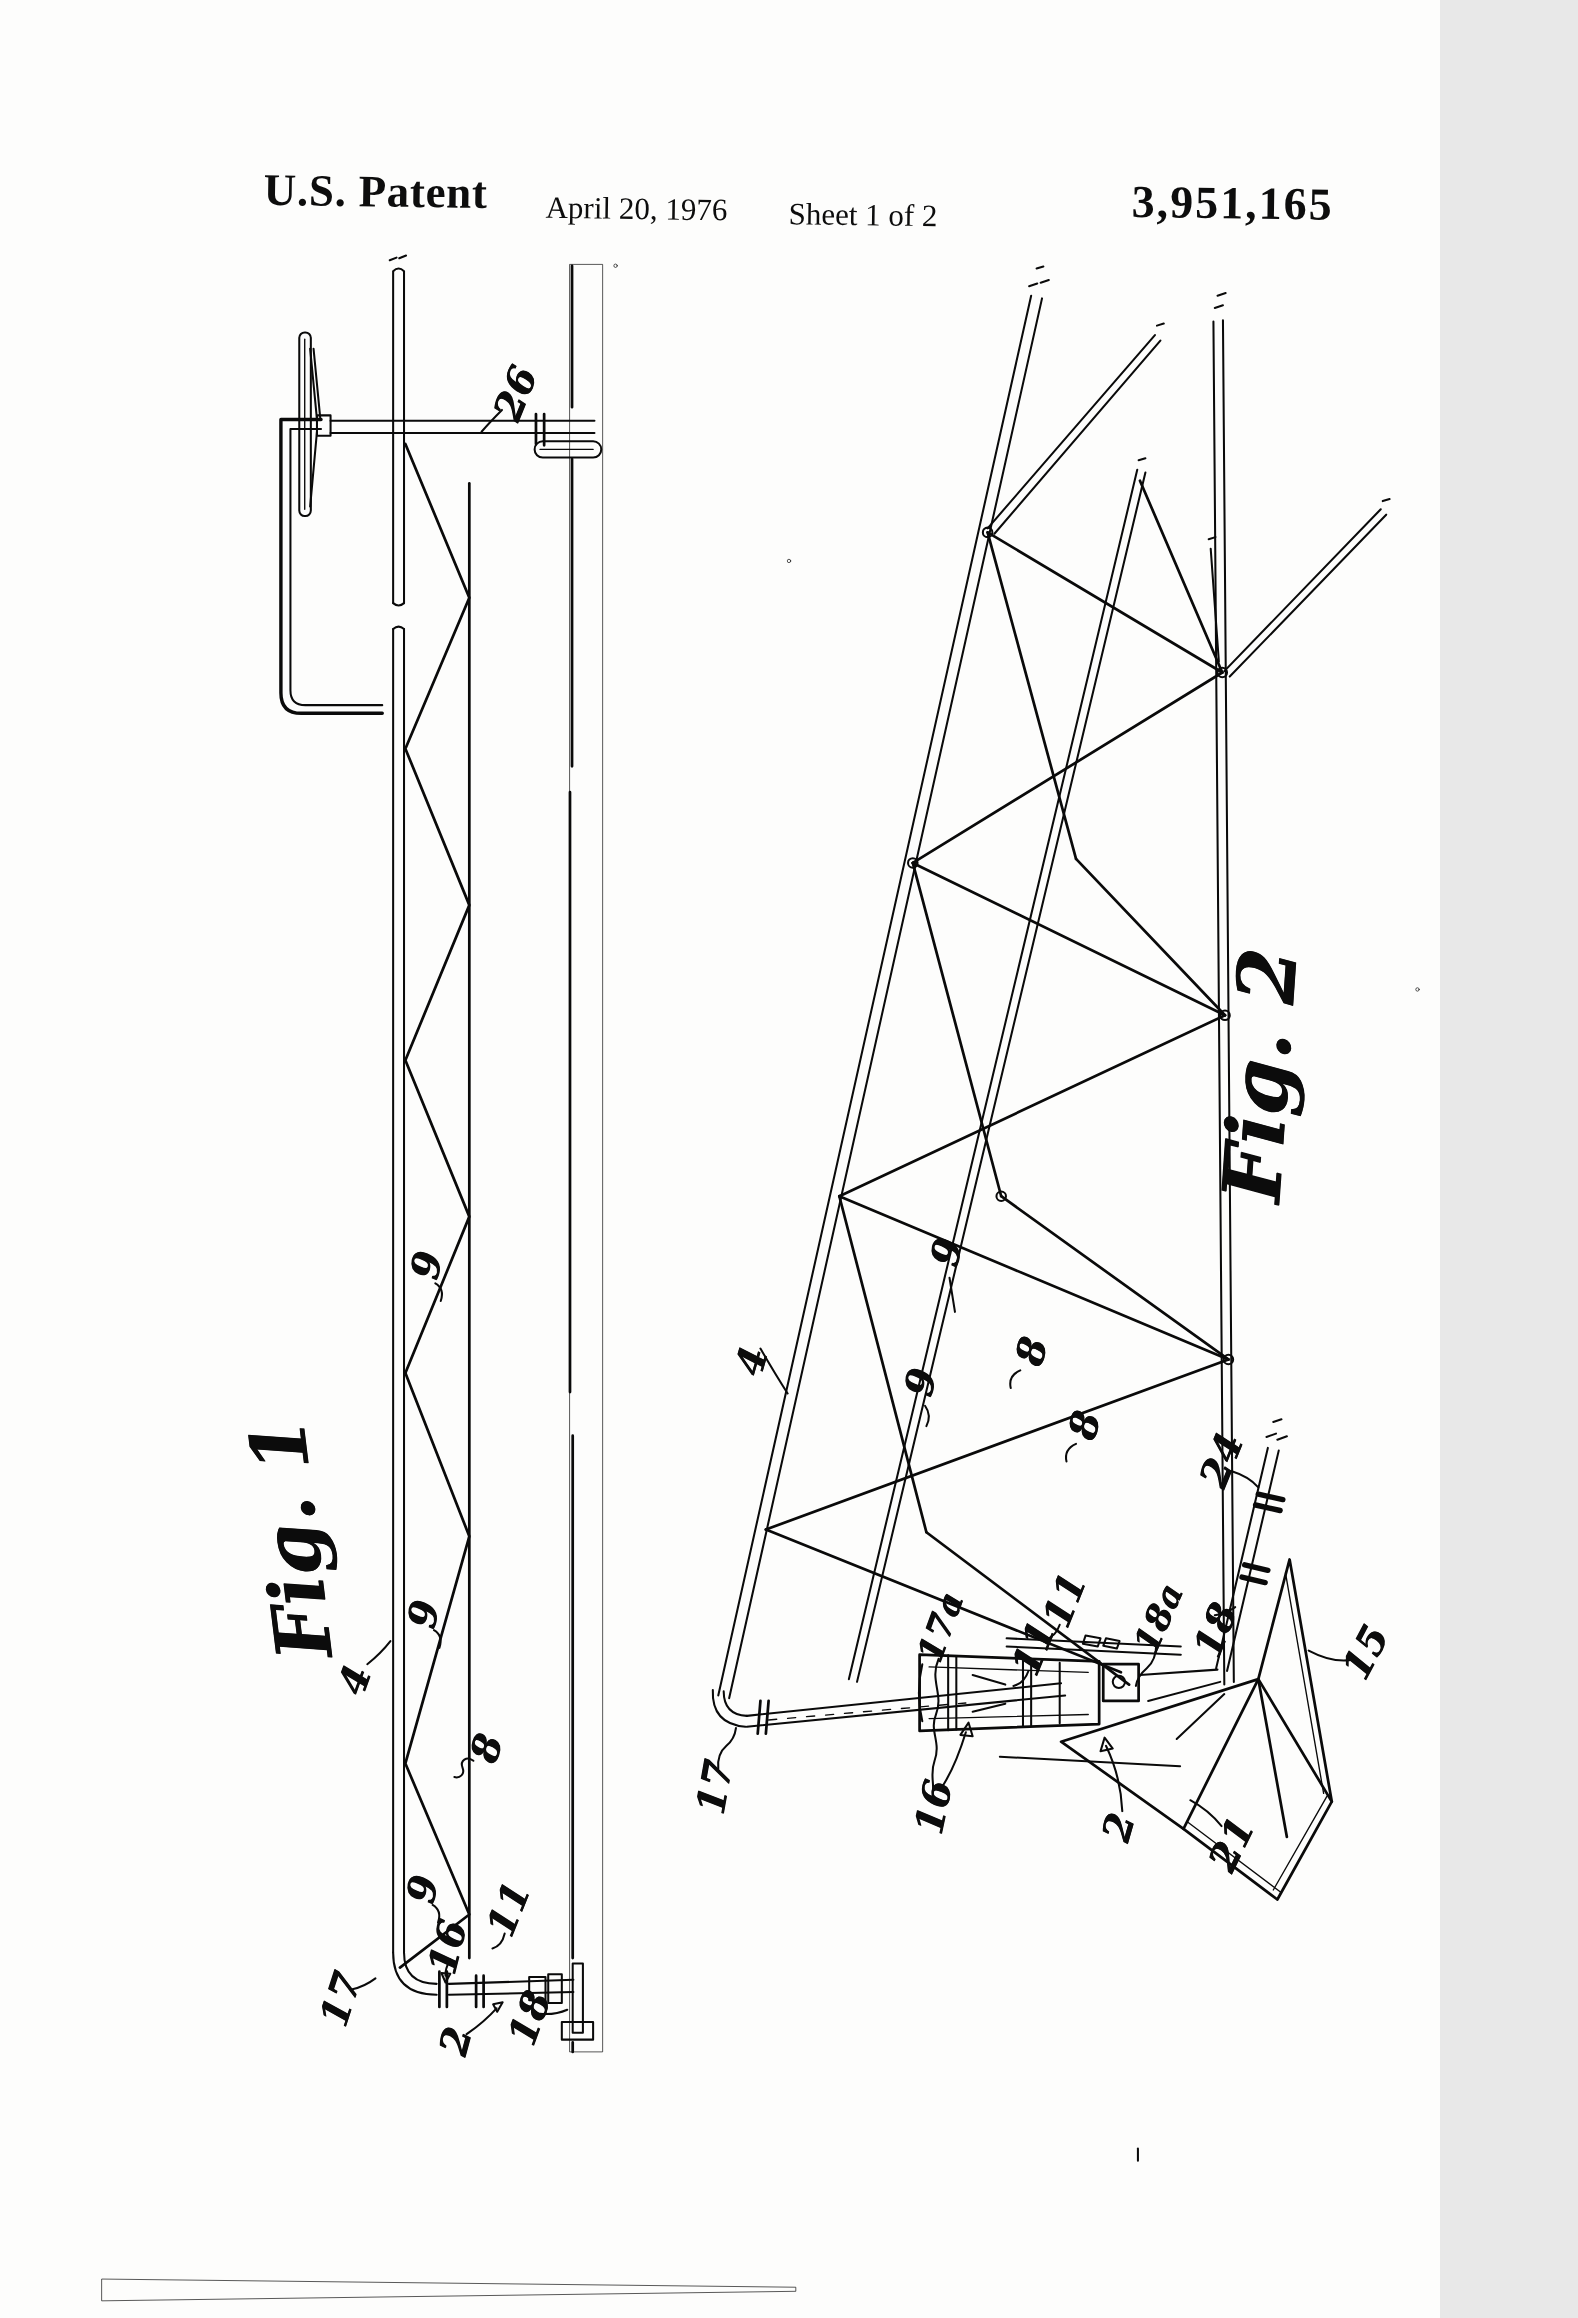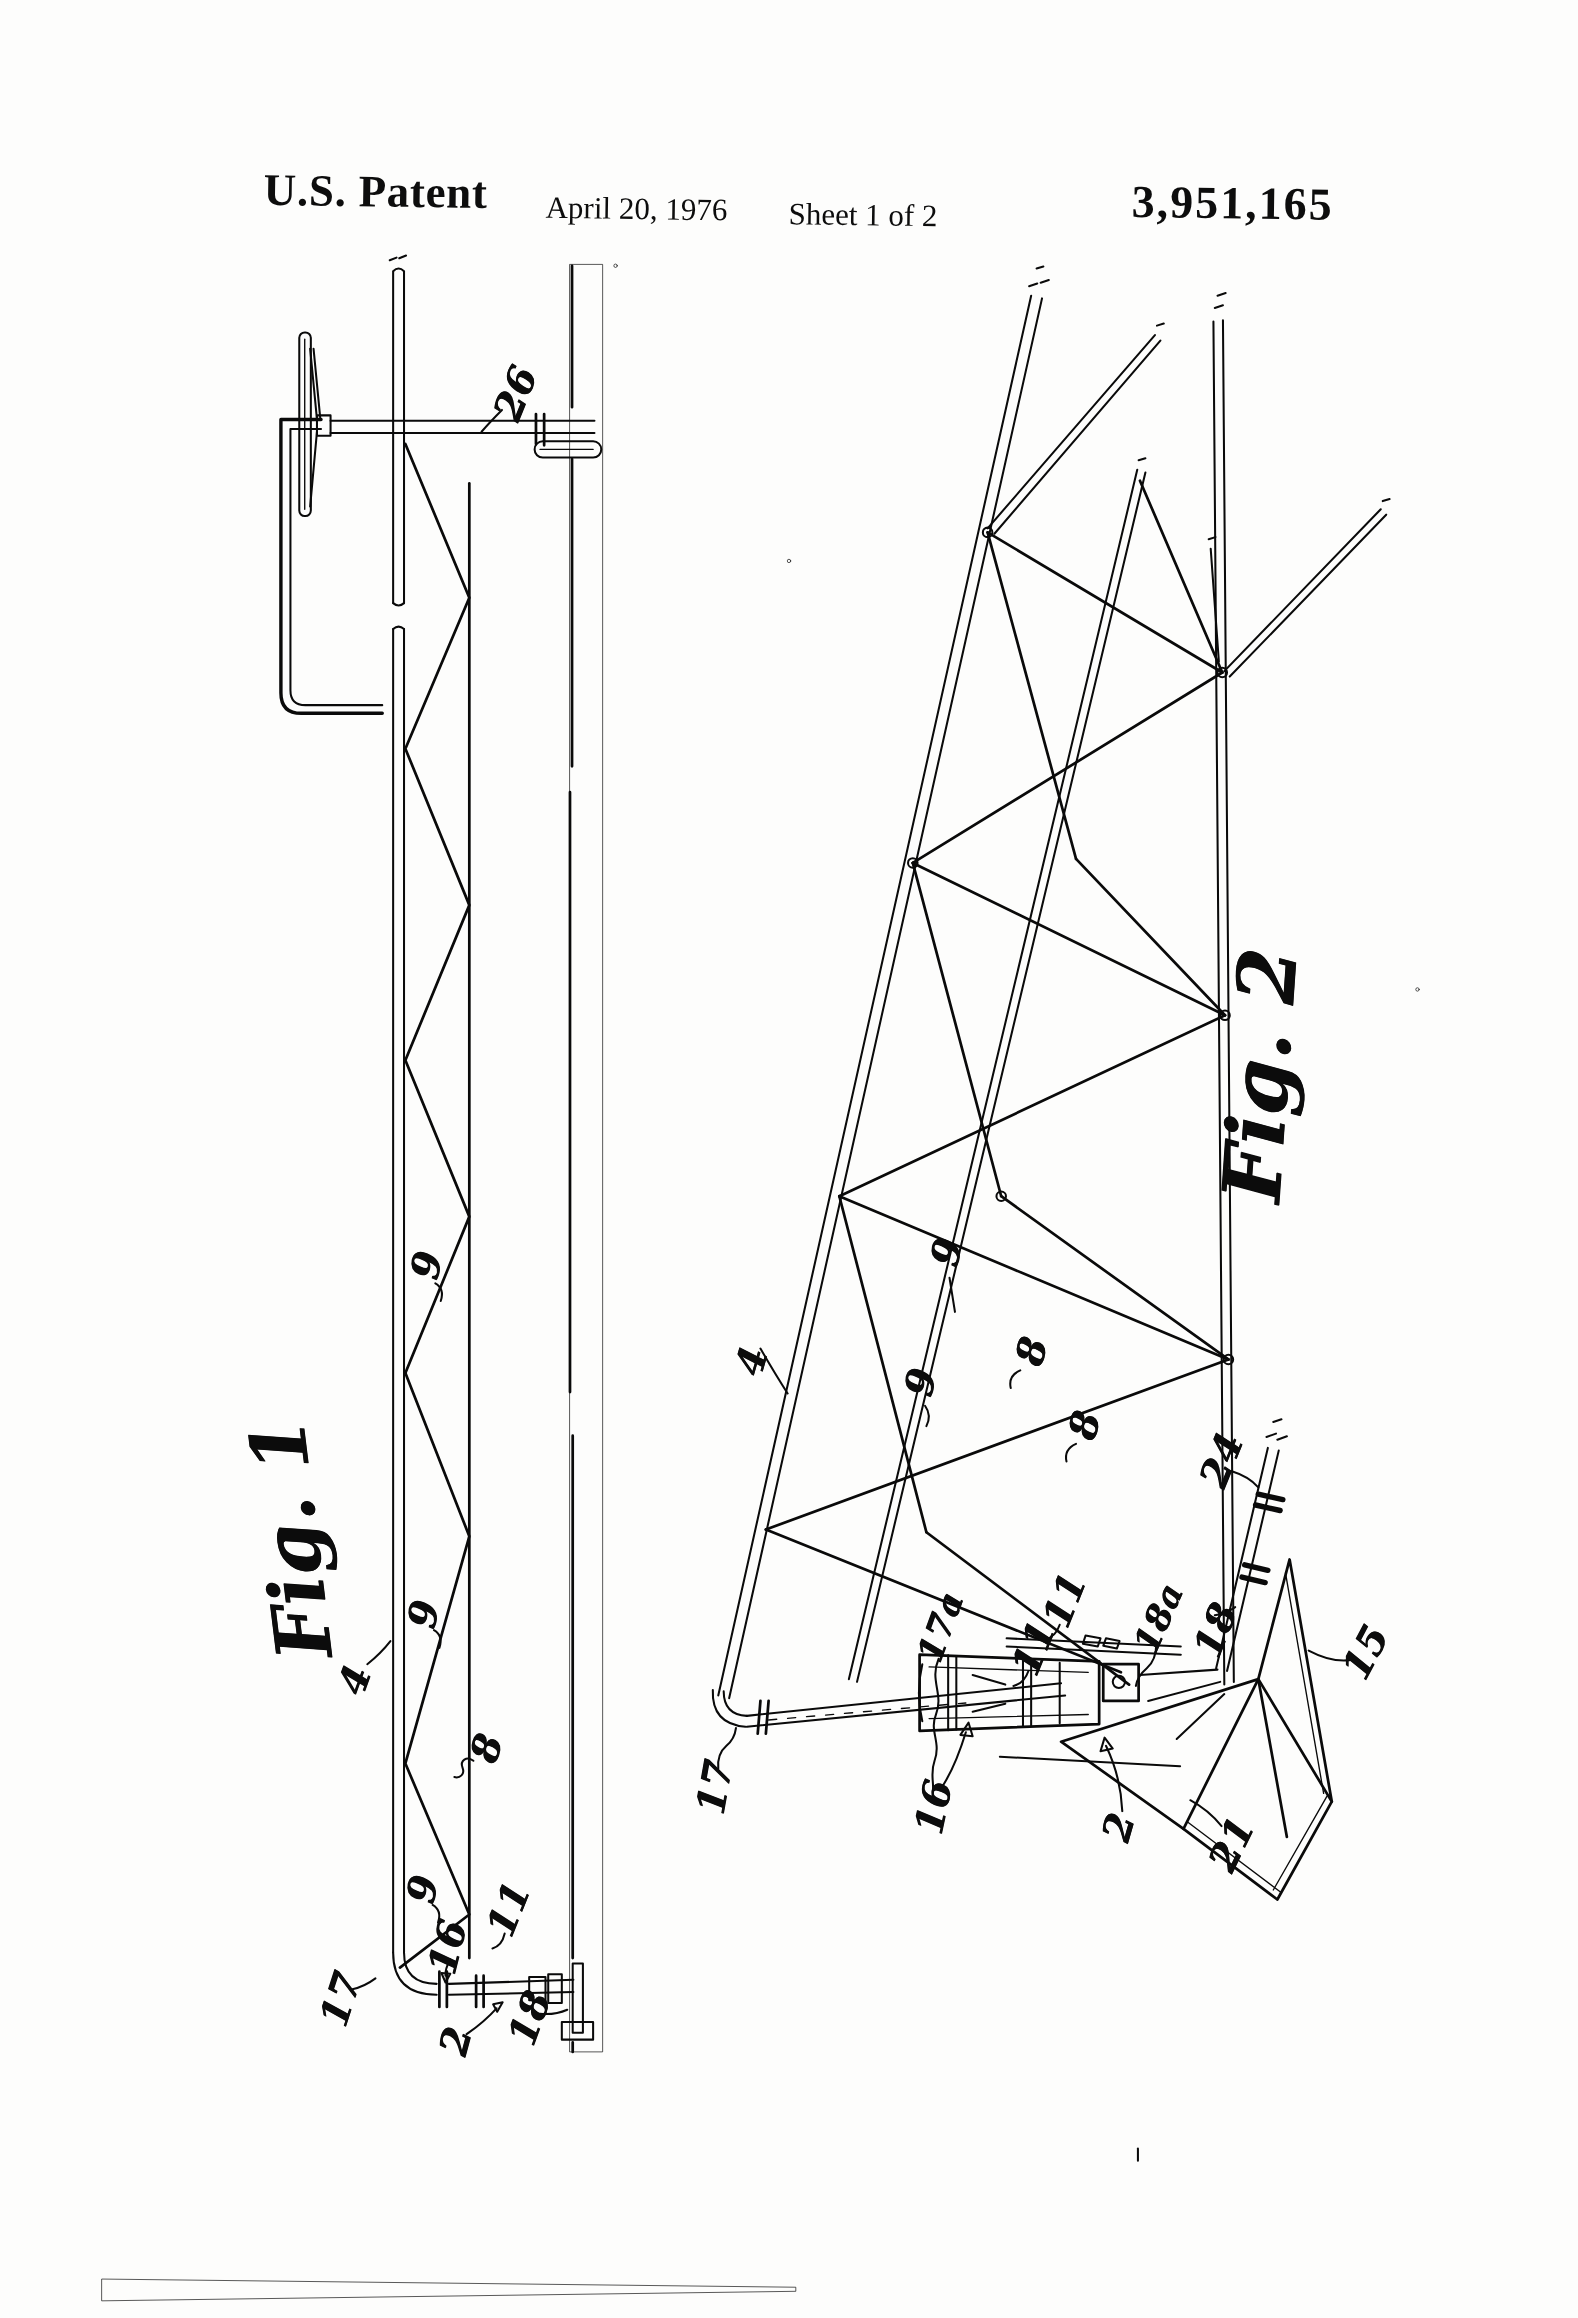--- a/index.html
+++ b/index.html
@@ -1,16 +1,16 @@
 <!DOCTYPE html>
 <html style="font-size:11px"><head>
 <meta charset="utf-8">
 <style>
   html,body{margin:0;padding:0;background:#e8e8e8;}
-  .page{position:relative;width:1578px;height:2319px;background:#fdfdfc;overflow:hidden;
+  .page{position:relative;width:1440px;height:2319px;background:#fdfdfc;overflow:hidden;
         font-family:"Liberation Serif",serif;color:#0a0a0a;}
   .hdr{position:absolute;left:0;top:0;width:1578px;height:286px;transform:rotate(0.8deg);
        transform-origin:204px 177px;}
   .hdr span{position:absolute;white-space:nowrap;color:#0d0d0d;}
   .t-title{left:264px;top:163px;font-size:45px;font-weight:700;letter-spacing:0.7px;}
   .t-date{left:546px;top:185px;font-size:31px;}
   .t-sheet{left:789px;top:188px;font-size:31px;}
   .t-number{left:1132px;top:162px;font-size:46px;font-weight:600;letter-spacing:2px;}
   .drawing{position:absolute;left:0;top:0;}
   .drawing path,.drawing rect,.drawing polygon,.drawing circle,.drawing ellipse{

